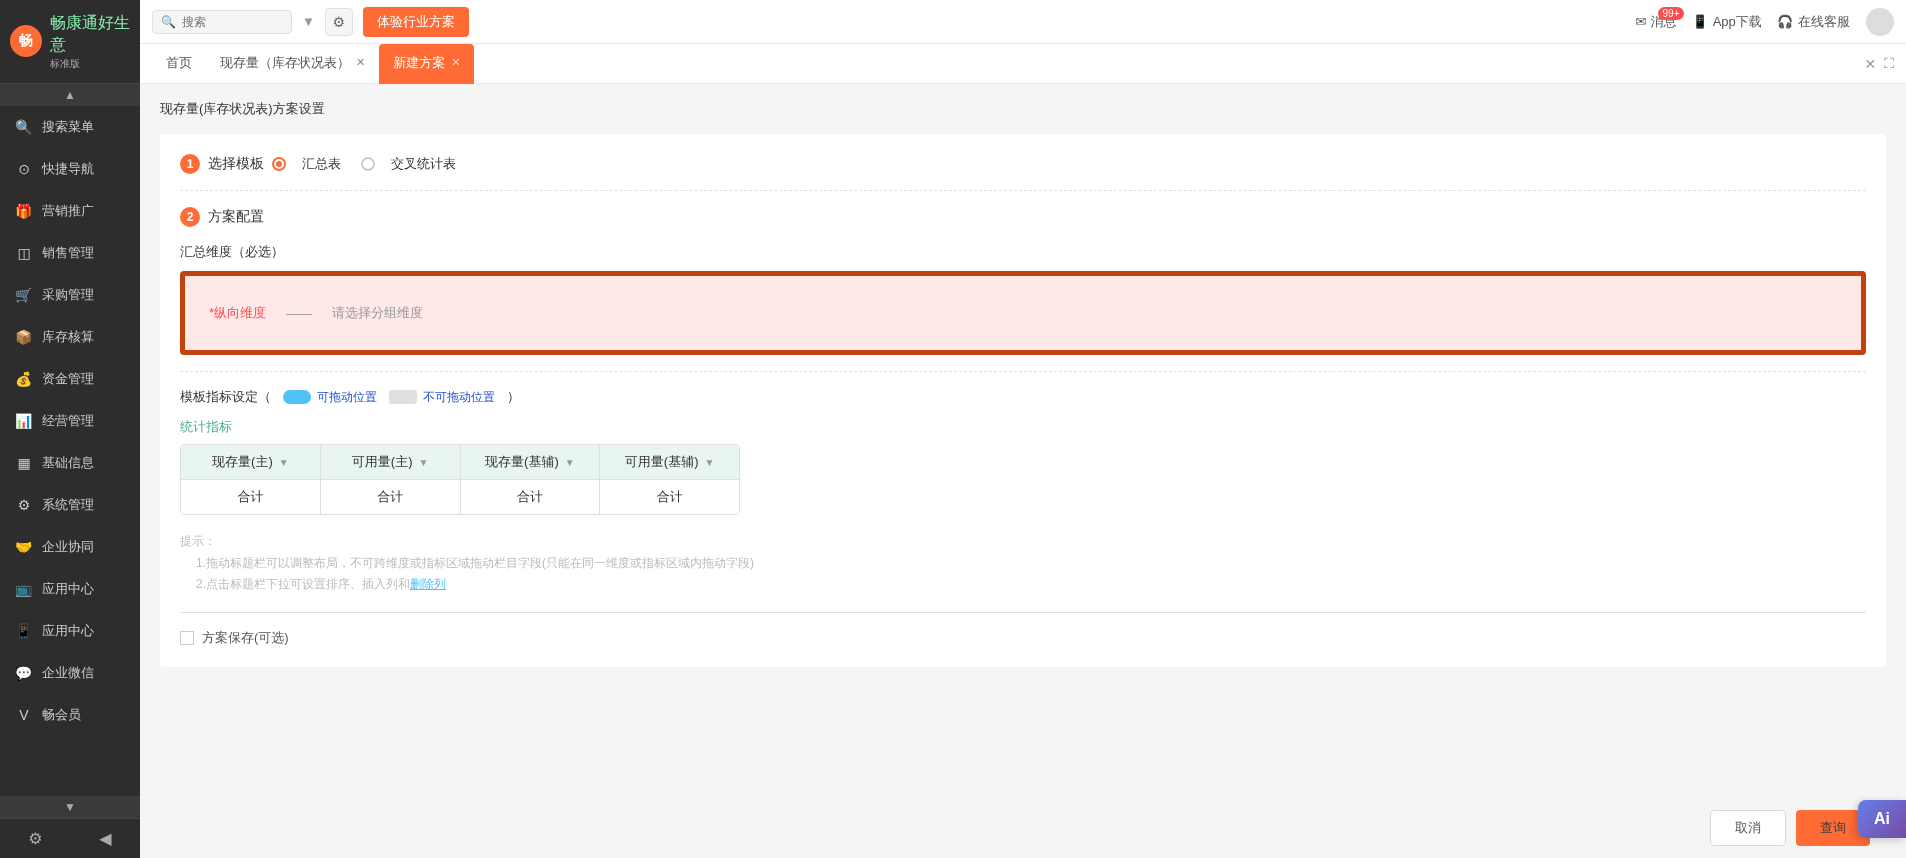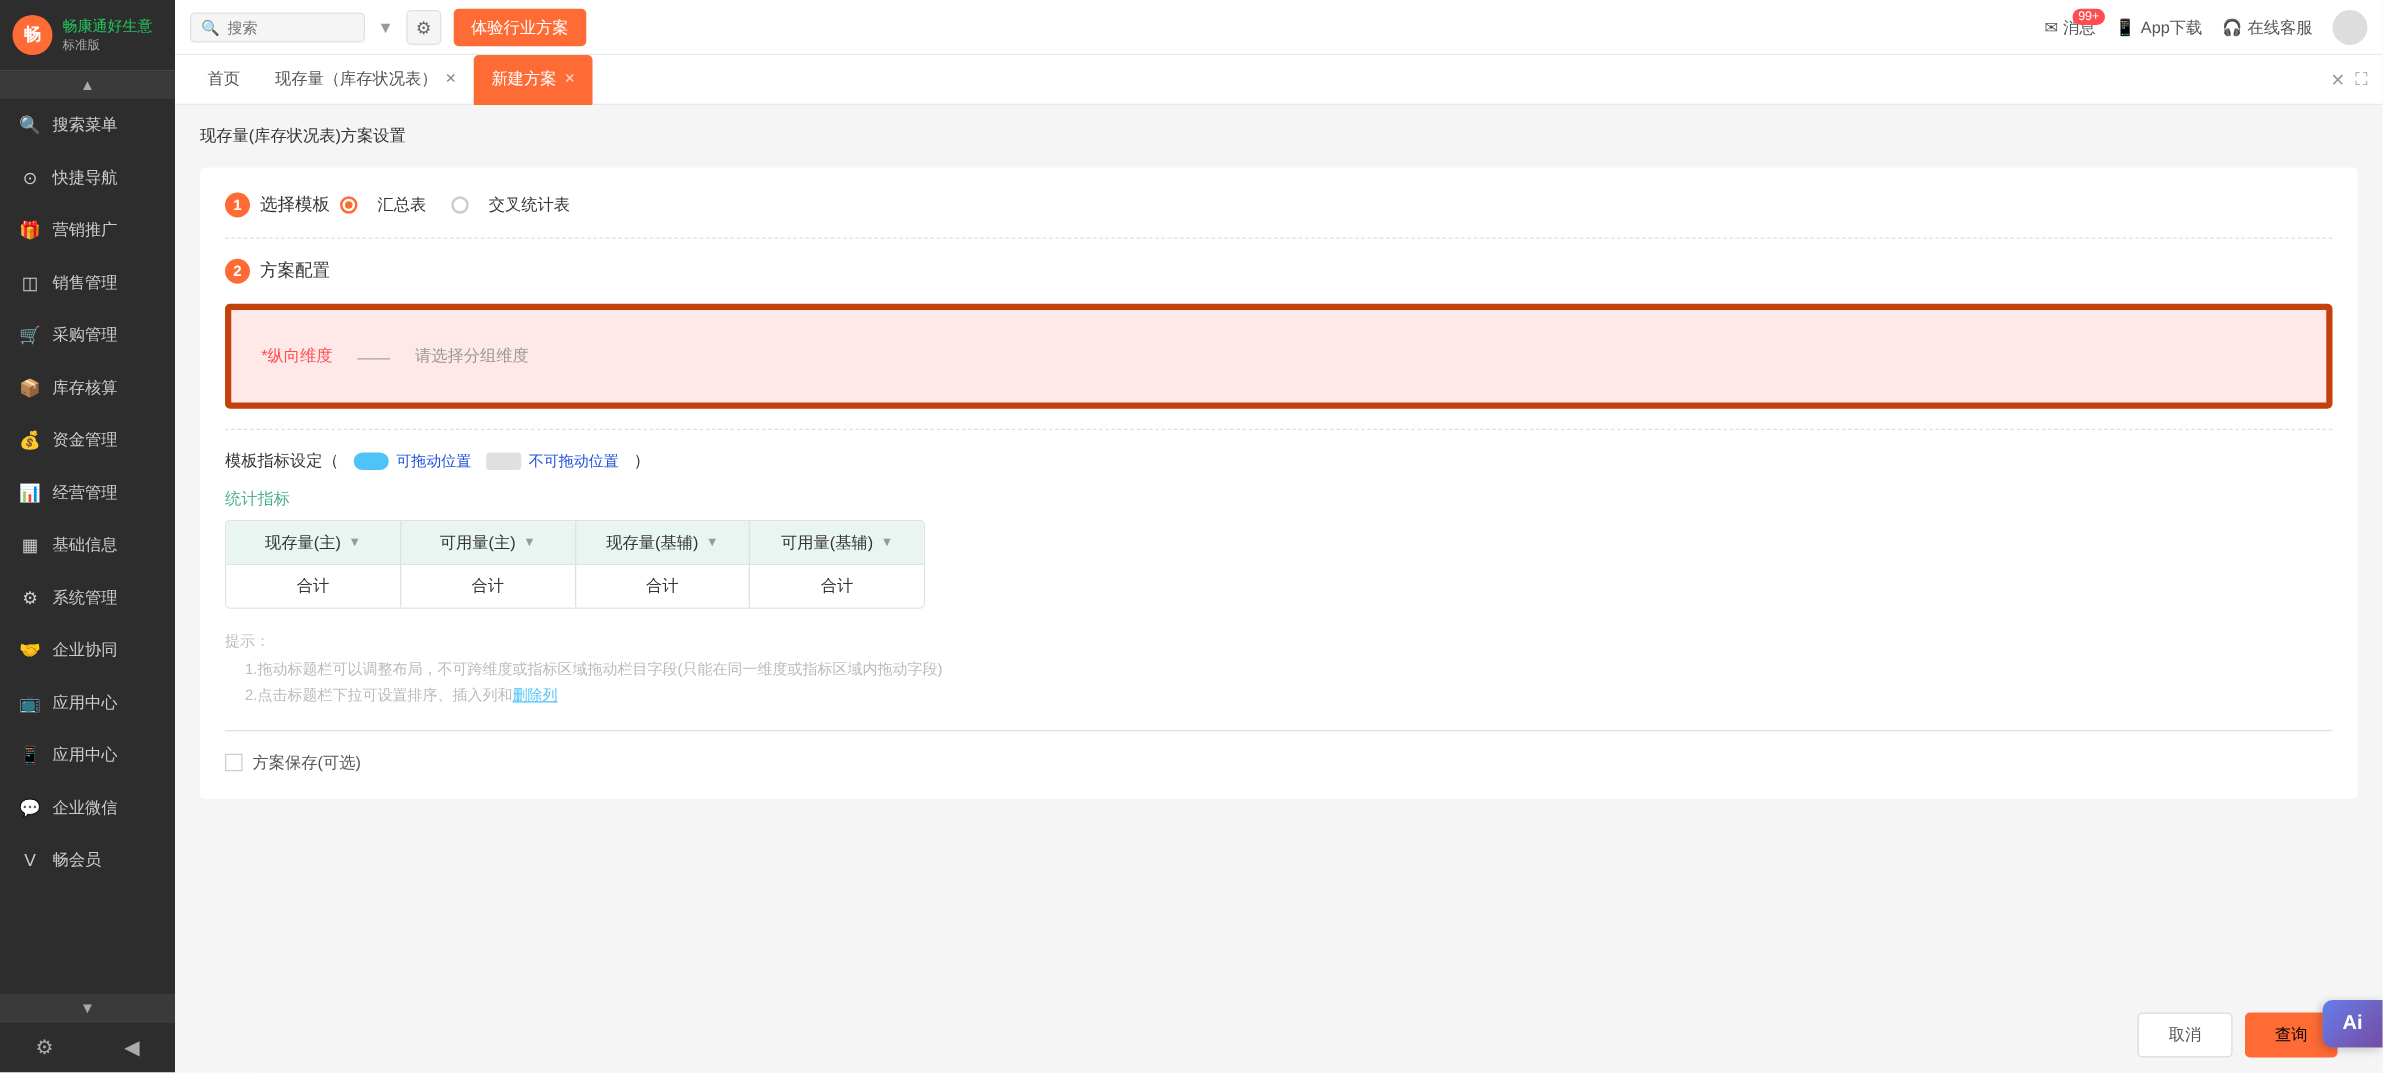--- a/index.html
+++ b/index.html
@@ -28,21 +28,21 @@
       background: #ff6b35;
       border-radius: 50%;
       display: flex;
       align-items: center;
       justify-content: center;
       color: white;
       font-size: 14px;
       font-weight: bold;
       flex-shrink: 0;
     }
-    .sidebar-logo-text { font-size: 12px; color: #22c55e; line-height: 1.4; text-align: right; }
+    .sidebar-logo-text { font-size: 16px; color: #86efac; line-height: 1.4; }
 
     .sidebar-scroll-up, .sidebar-scroll-down {
       background: #3a3a3a;
       text-align: center;
       color: #aaa;
       cursor: pointer;
       padding: 4px 0;
       font-size: 12px;
     }
 
@@ -455,21 +455,21 @@
       font-size: 13px;
       color: #555;
     }
     .btn-query {
       background: #ff6b35;
       border: none;
       border-radius: 4px;
       padding: 8px 24px;
       cursor: pointer;
       font-size: 13px;
-      color: #000000;
+      color: #404040;
     }
     .win-btn {
       cursor: pointer;
       color: #999;
       font-size: 14px;
     }
 
     
     .ai-button {
       position: fixed;
@@ -638,20 +638,21 @@
       </div>
 
       <hr class="divider">
 
       <div class="section-header">
         <div class="section-num">2</div>
         <div class="section-title">方案配置</div>
       </div>
 
       <div class="subsection">
+        <div class="subsection-label">汇总维度（必选）</div>
         <div class="dimension-box">
           <span class="dimension-required">*纵向维度</span>
           <span class="dimension-dash">——</span>
           <span class="dimension-placeholder">请选择分组维度</span>
         </div>
       </div>
 
       <hr class="divider">
 
       <div class="indicator-settings">

